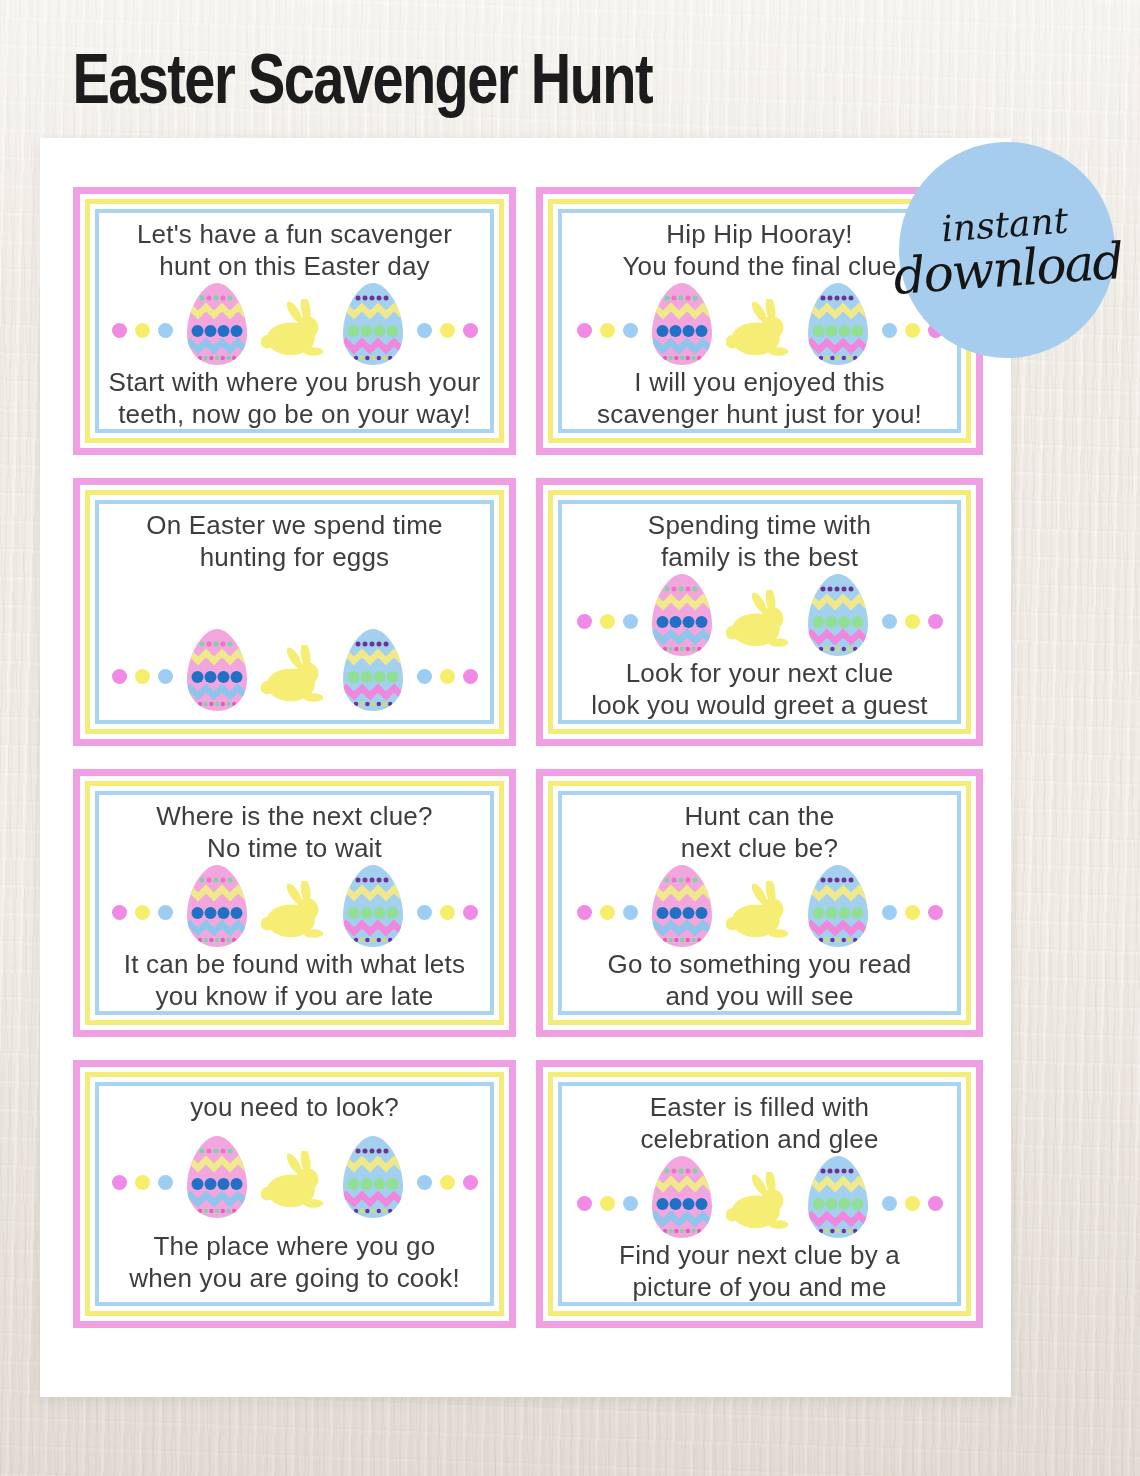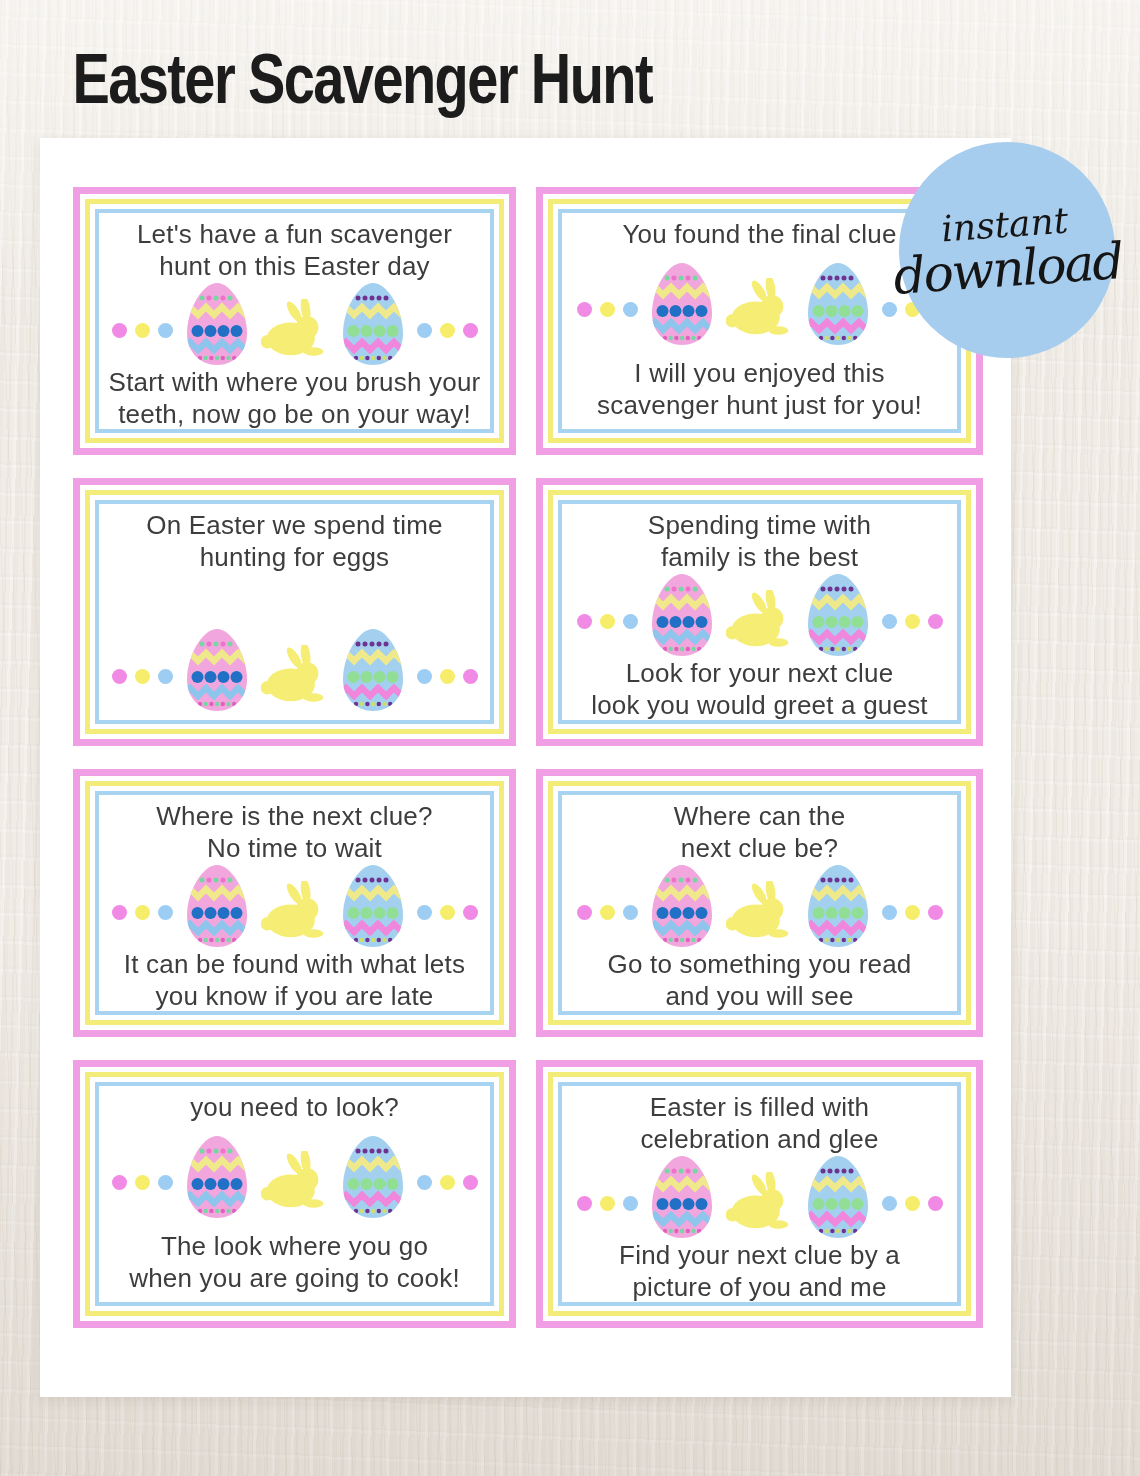--- a/index.html
+++ b/index.html
@@ -226,20 +226,21 @@
           <div>teeth, now go be on your way!</div>
         </div>
       </div>
     </div>
   </div>
 
   <div class="card">
     <div class="b-yellow">
       <div class="b-blue">
         <div class="clue top">
+          <div>Hip Hip Hooray!</div>
           <div>You found the final clue</div>
         </div>
         <div class="deco">
           <span class="dot c-dpink"></span>
           <span class="dot c-dyellow"></span>
           <span class="dot c-dblue"></span>
           <svg class="egg" viewBox="0 0 62 84">
                 <use href="#egg-pink"></use>
               </svg>
           <svg class="bunny" viewBox="0 0 96 80">
@@ -349,21 +350,21 @@
           <div>you know if you are late</div>
         </div>
       </div>
     </div>
   </div>
 
   <div class="card">
     <div class="b-yellow">
       <div class="b-blue">
         <div class="clue top">
-          <div>Where can the</div>
+          <div>Hunt can the</div>
           <div>next clue be?</div>
         </div>
         <div class="deco">
           <span class="dot c-dpink"></span>
           <span class="dot c-dyellow"></span>
           <span class="dot c-dblue"></span>
           <svg class="egg" viewBox="0 0 62 84">
                 <use href="#egg-pink"></use>
               </svg>
           <svg class="bunny" viewBox="0 0 96 80">
@@ -401,21 +402,21 @@
                 <use href="#bunny"></use>
               </svg>
           <svg class="egg" viewBox="0 0 62 84">
                 <use href="#egg-blue"></use>
               </svg>
           <span class="dot c-dblue"></span>
           <span class="dot c-dyellow"></span>
           <span class="dot c-dpink"></span>
         </div>
         <div class="clue bottom">
-          <div>The look where you go</div>
+          <div>The place where you go</div>
           <div>when you are going to cook!</div>
         </div>
       </div>
     </div>
   </div>
 
   <div class="card">
     <div class="b-yellow">
       <div class="b-blue">
         <div class="clue top">

